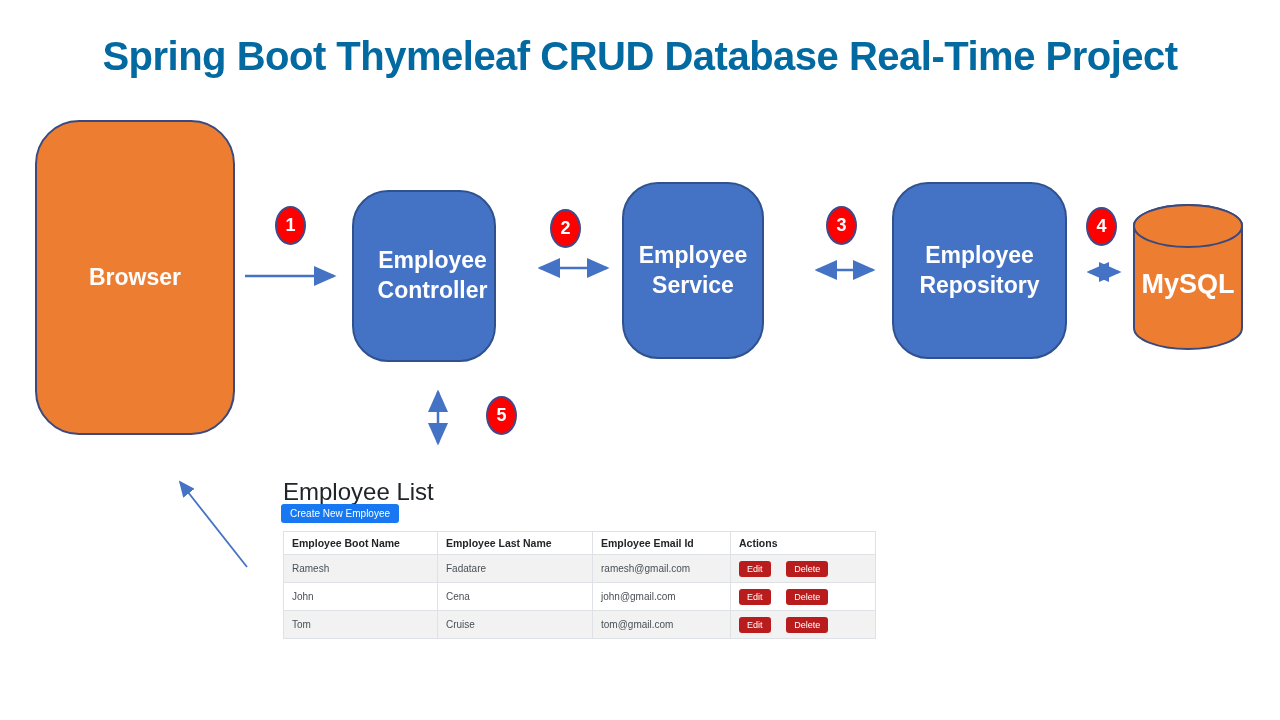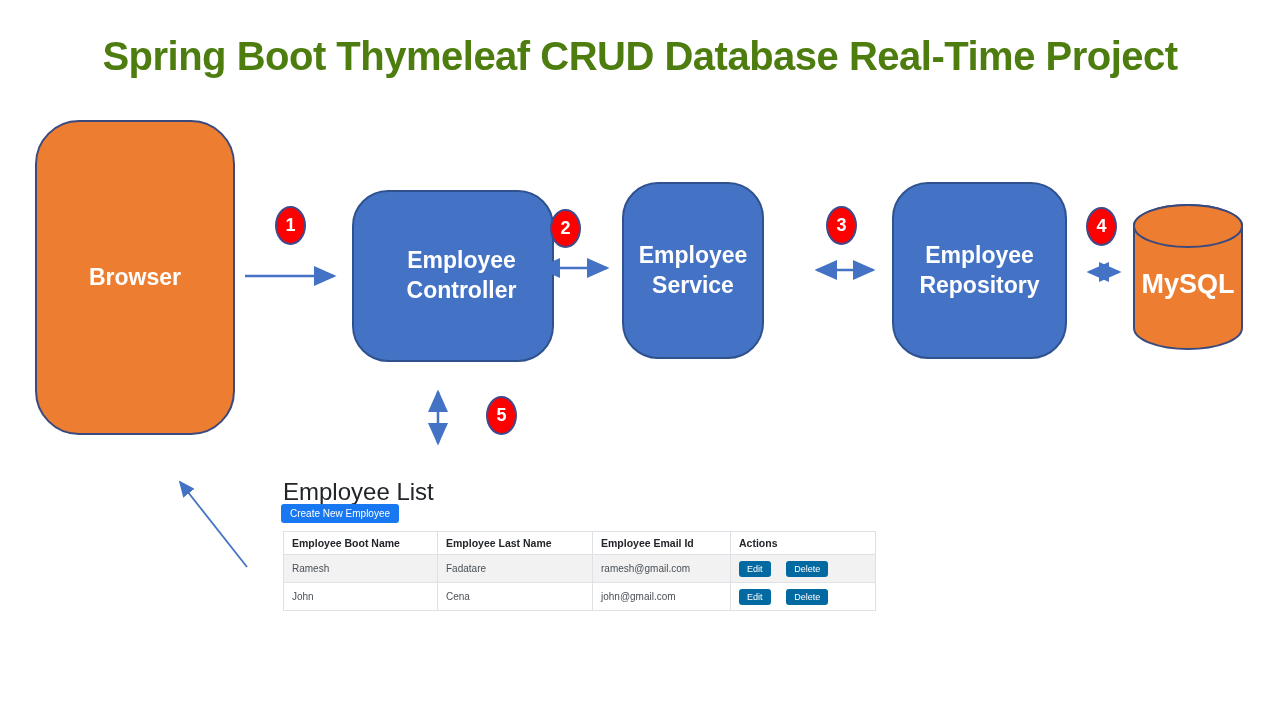--- a/index.html
+++ b/index.html
@@ -9,41 +9,41 @@
     background:#ffffff;
     font-family:"Liberation Sans", sans-serif;
     overflow:hidden;
   }
 
   
   .title {
     position:absolute; top:34px; left:0; width:100%;
     text-align:center;
     font-size:40px; font-weight:800; letter-spacing:-0.5px;
-    color:#4d7c0f;
+    color:#0369a1;
   }
 
   
   .node {
     position:absolute;
     display:flex; align-items:center; justify-content:center;
     text-align:center;
     color:#ffffff; font-weight:700;
     line-height:1.3;
   }
   .node-browser {
     left:35px; top:120px; width:200px; height:315px;
     background:#ED7D31; border:2px solid #3B4A7E; border-radius:44px;
     font-size:23px;
   }
   .node-blue {
     background:#4472C4; border:2px solid #2F528F; border-radius:36px;
     font-size:23px; padding:0 18px;
   }
-  .node-controller  { left:352px; top:190px; width:202px; height:172px;padding-left:35px; }
+  .node-controller  { left:352px; top:190px; width:144px; height:172px;padding-left:35px; }
   .node-service     { left:622px; top:182px; width:142px; height:177px; }
   .node-repository  { left:892px; top:182px; width:175px; height:177px; }
 
   
   .cylinder-wrap { position:absolute; left:1132px; top:203px; width:112px; height:148px; }
   .cylinder-label {
     position:absolute; left:0; top:66px; width:100%;
     text-align:center; color:#ffffff; font-size:27px; font-weight:700;
   }
 
@@ -89,21 +89,21 @@
   }
   .emp-table th { height:23px; font-size:10.5px; font-weight:700; color:#212529; }
   .emp-table td { height:28px; font-size:10px; font-weight:400; color:#495057; }
   .emp-table tbody tr:nth-child(odd) { background:#f2f2f2; }
   .col-first  { width:154px; }
   .col-last   { width:155px; }
   .col-email  { width:138px; }
   .col-action { width:145px; }
   .btn-action {
     display:inline-block;
-    background:#0369a1; color:#ffffff;
+    background:#b91c1c; color:#ffffff;
     border:none; border-radius:3px;
     font-family:"Liberation Sans", sans-serif;
     font-size:9px; padding:3px 8px;
     cursor:pointer; vertical-align:middle;
   }
   .btn-edit { margin-right:13px; }
 </style>
 </head>
 <body>
 
@@ -196,14 +196,23 @@
     </tr>
     <tr>
       <td>John</td>
       <td>Cena</td>
       <td>john@gmail.com</td>
       <td>
         <button class="btn-action btn-edit">Edit</button>
         <button class="btn-action btn-delete">Delete</button>
       </td>
     </tr>
+    <tr>
+      <td>Tom</td>
+      <td>Cruise</td>
+      <td>tom@gmail.com</td>
+      <td>
+        <button class="btn-action btn-edit">Edit</button>
+        <button class="btn-action btn-delete">Delete</button>
+      </td>
+    </tr>
   </tbody>
 </table>
 
 </body></html>

